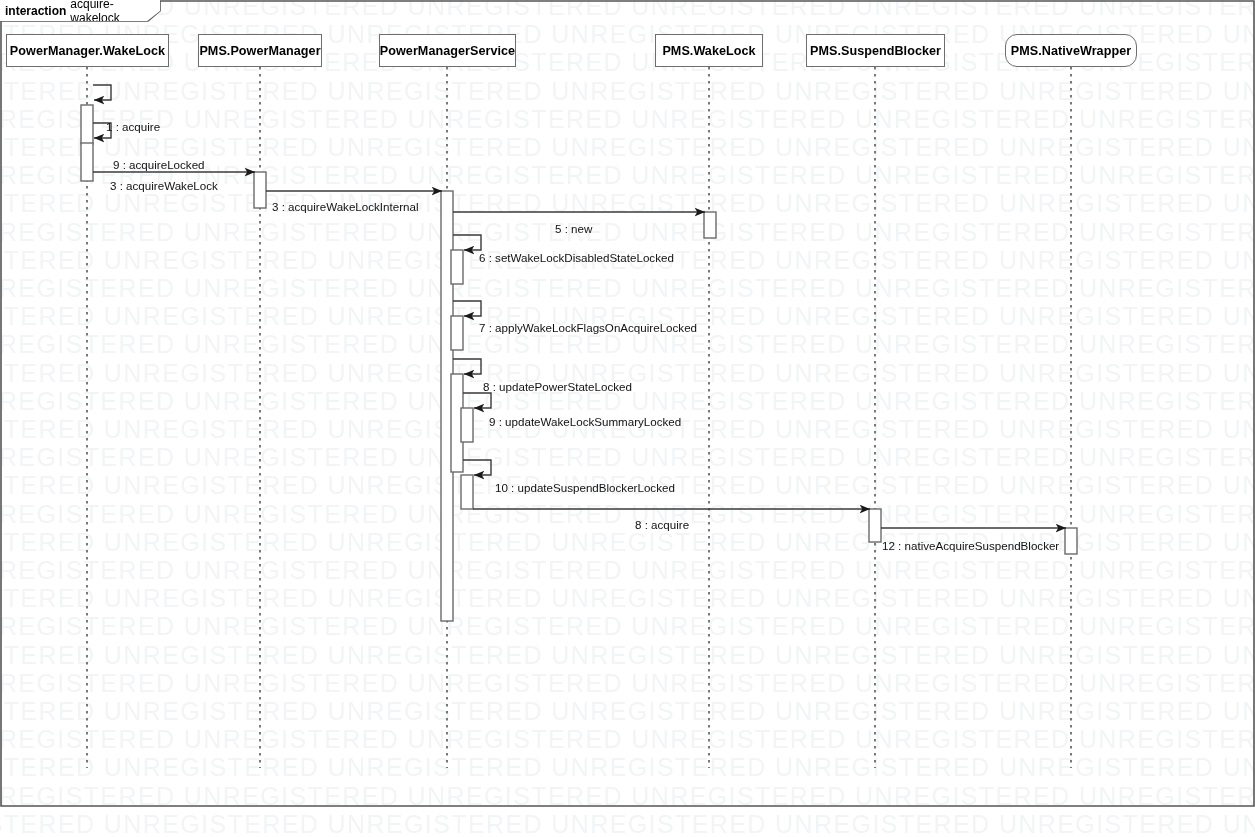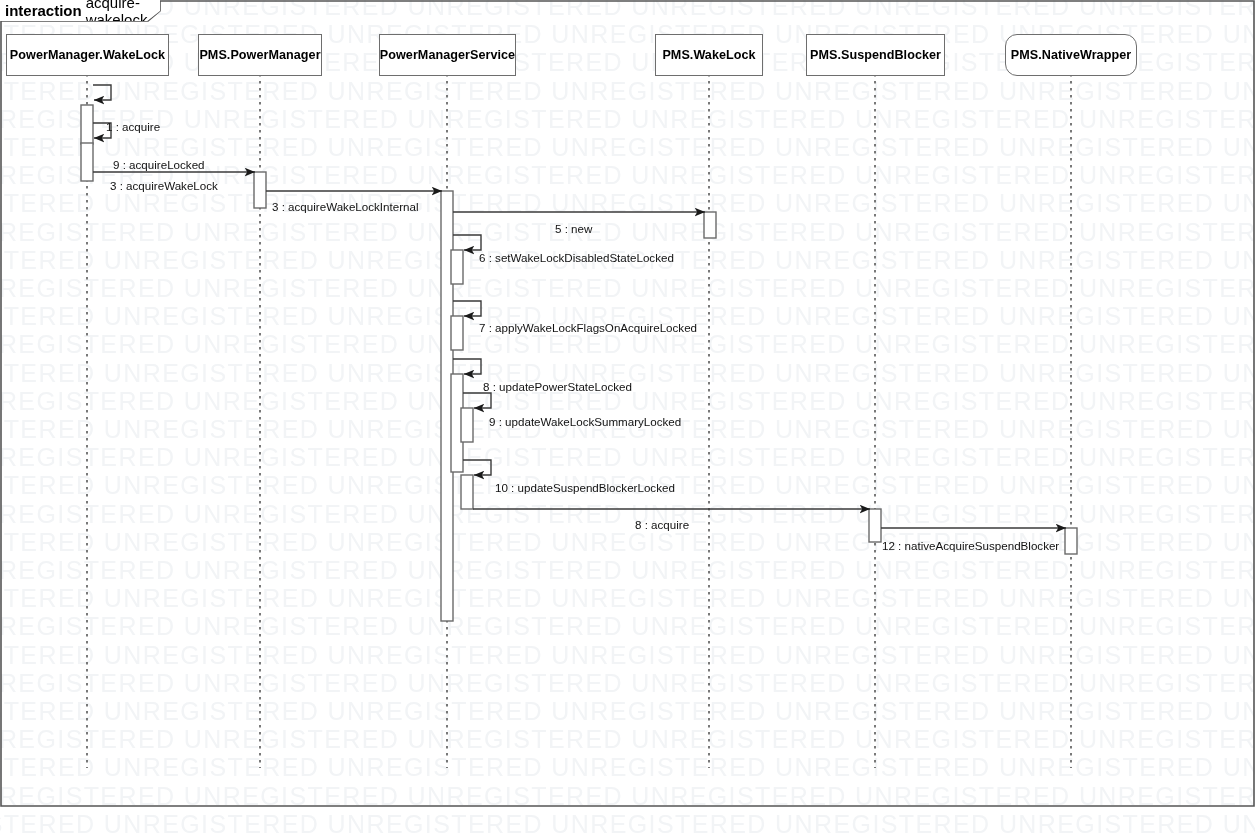--- a/index.html
+++ b/index.html
@@ -52,38 +52,38 @@
     box-sizing: border-box;
     border: 1.6px solid #6e6e6e;
     background: #ffffff;
     color: #000000;
     font-size: 12.6px;
     font-weight: bold;
     font-family: "Liberation Sans", sans-serif;
     display: flex;
     align-items: center;
     justify-content: center;
-    height: 42px;
+    height: 33px;
     letter-spacing: 0.05px;
     box-shadow: 0 0 0 0 transparent;
   }
   
   #frame-tab {
     position: absolute;
     left: 0px;
     top: 0px;
     z-index: 4;
     height: 21px;
     width: 160px;
     background: #ffffff;
     display: flex;
     align-items: center;
     padding-left: 5px;
     box-sizing: border-box;
-    font-size: 15px;
+    font-size: 12px;
     color: #000;
     clip-path: polygon(0 0, 100% 0, 100% 52%, 92% 100%, 0 100%);
   }
   #frame-tab .kw {
     font-weight: bold;
     margin-right: 4px;
   }
   #frame-tab .nm {
     font-weight: normal;
   }

